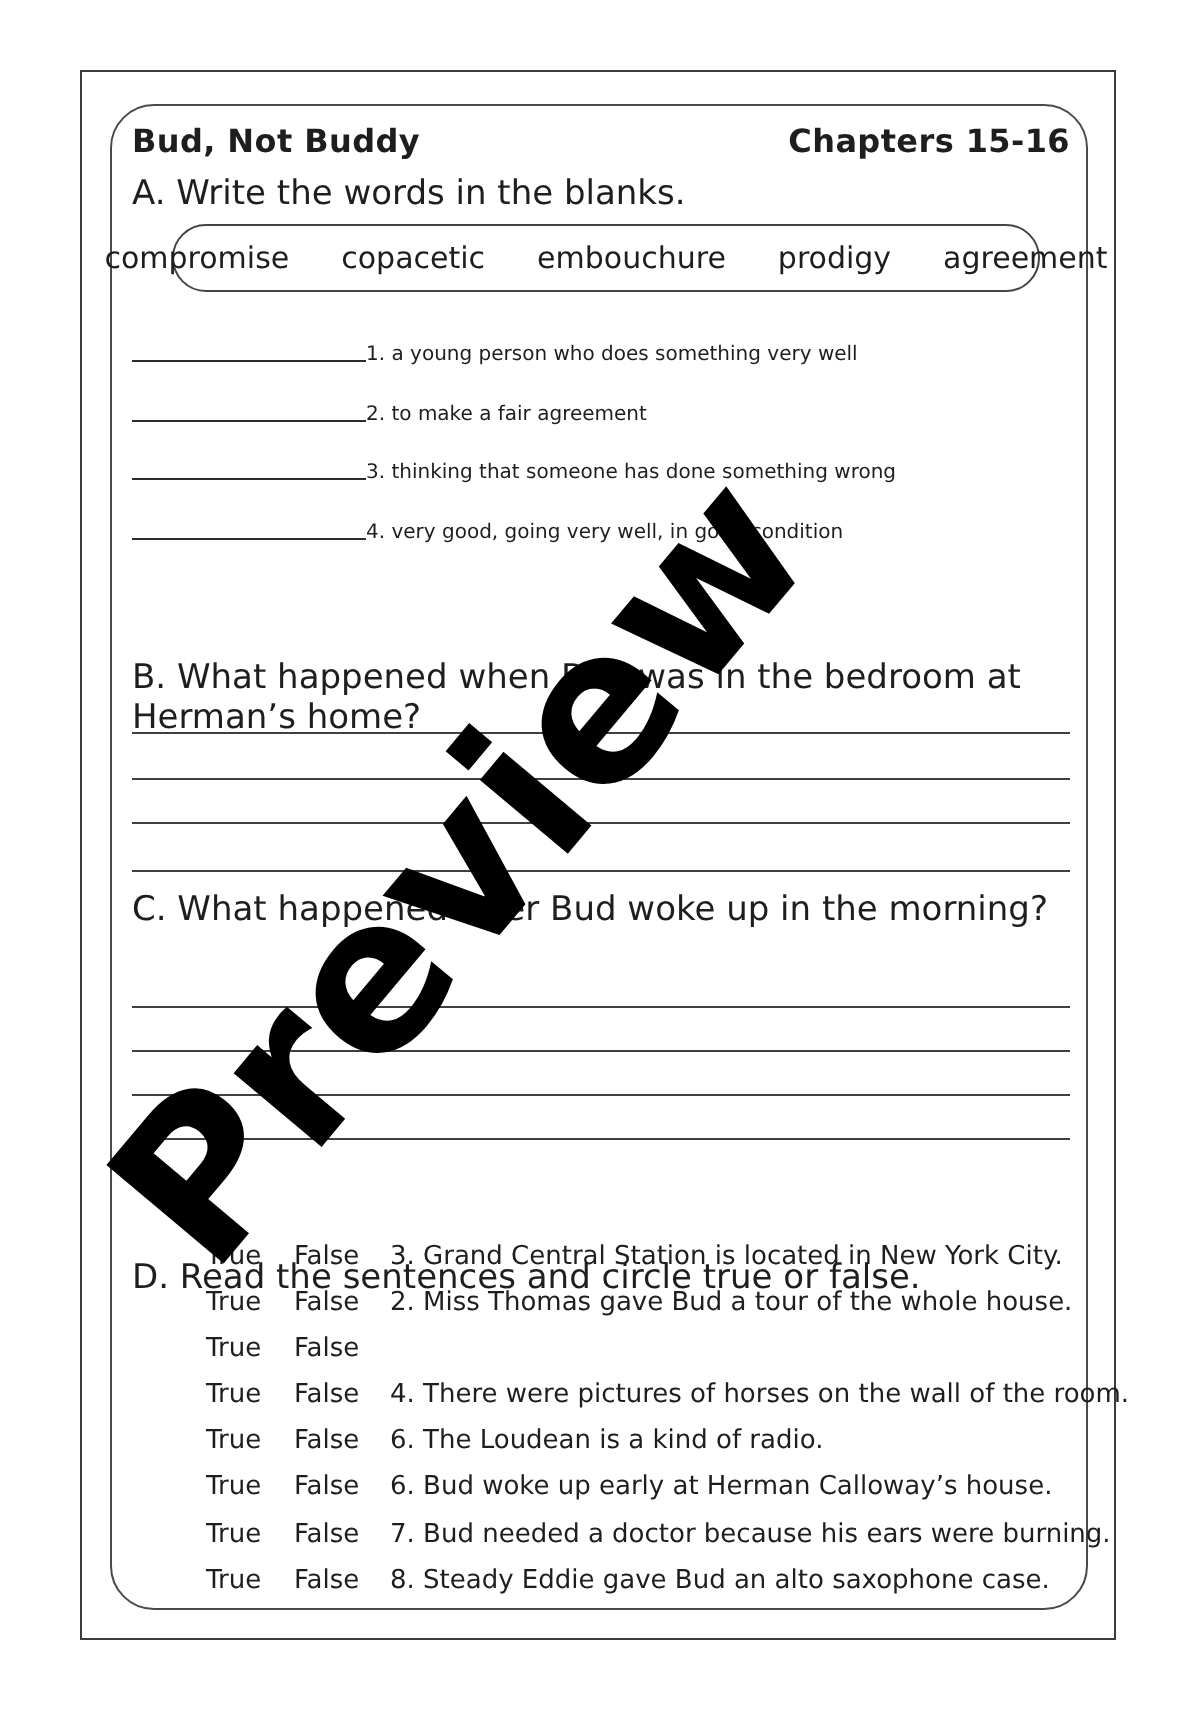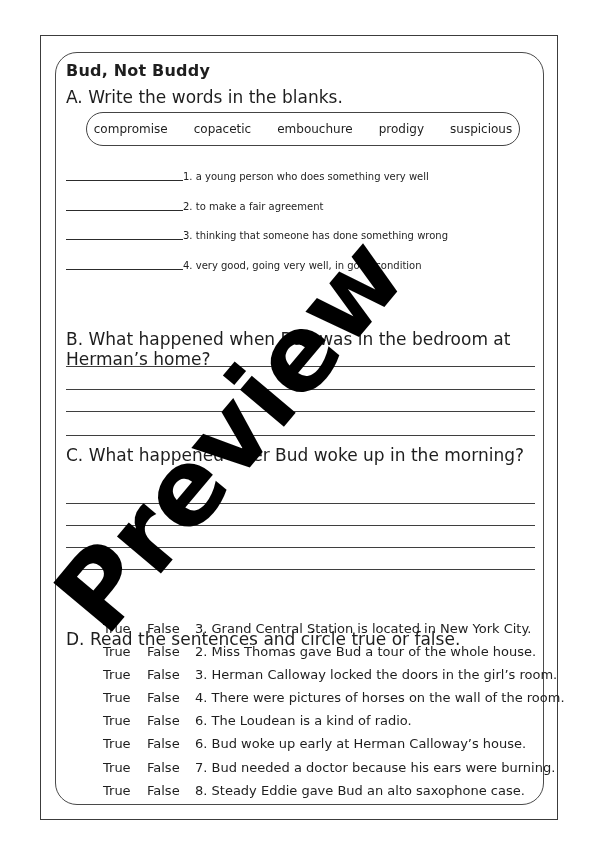--- a/index.html
+++ b/index.html
@@ -20,21 +20,21 @@
     position:absolute;left:10px;top:8px;width:469px;
     display:flex;justify-content:space-between;align-items:center;
     font-size:16px;font-weight:bold;letter-spacing:.2px;
   }
   .label{position:absolute;left:10px;width:469px;font-size:17px;}
   .a-label{top:34px;}
   .wordbank{
     position:absolute;left:30px;top:59px;width:432px;height:32px;
     border:1.3px solid #444;border-radius:17px;
     display:flex;justify-content:center;align-items:center;gap:26px;
-    font-size:12px;
+    font-size:15px;
   }
   .vocab{
     position:absolute;left:10px;top:113px;width:472px;
     display:grid;grid-auto-rows:29.6px;font-size:10px;
   }
   .vocab-row{white-space:nowrap;}
   .blank{
     display:inline-block;width:117px;height:13px;
     border-bottom:1.2px solid #2c2c2c;transform:translateY(1px);
   }
@@ -65,30 +65,31 @@
 </style>
 </head>
 <body>
 
 <div class="outer-border"></div>
 
 <div class="sheet">
 
   <div class="hdr">
     <span>Bud, Not Buddy</span>
+    <span>Chapters 15-16</span>
   </div>
 
   <div class="label a-label">A. Write the words in the blanks.</div>
 
   <div class="wordbank">
     <span>compromise</span>
     <span>copacetic</span>
     <span>embouchure</span>
     <span>prodigy</span>
-    <span>suspicious</span>
+    <span>agreement</span>
   </div>
 
   <div class="vocab">
     <div class="vocab-row">
       <span class="blank"></span><span>1. a young person who does something very well</span>
     </div>
     <div class="vocab-row">
       <span class="blank"></span><span>2. to make a fair agreement</span>
     </div>
     <div class="vocab-row">
@@ -120,21 +121,20 @@
       <span>3. Grand Central Station is located in New York City.</span>
     </div>
     <div class="tf-row">
       <span>True</span>
       <span>False</span>
       <span>2. Miss Thomas gave Bud a tour of the whole house.</span>
     </div>
     <div class="tf-row">
       <span>True</span>
       <span>False</span>
-      <span>3. Herman Calloway locked the doors in the girl’s room.</span>
     </div>
     <div class="tf-row">
       <span>True</span>
       <span>False</span>
       <span>4. There were pictures of horses on the wall of the room.</span>
     </div>
     <div class="tf-row">
       <span>True</span>
       <span>False</span>
       <span>6. The Loudean is a kind of radio.</span>

